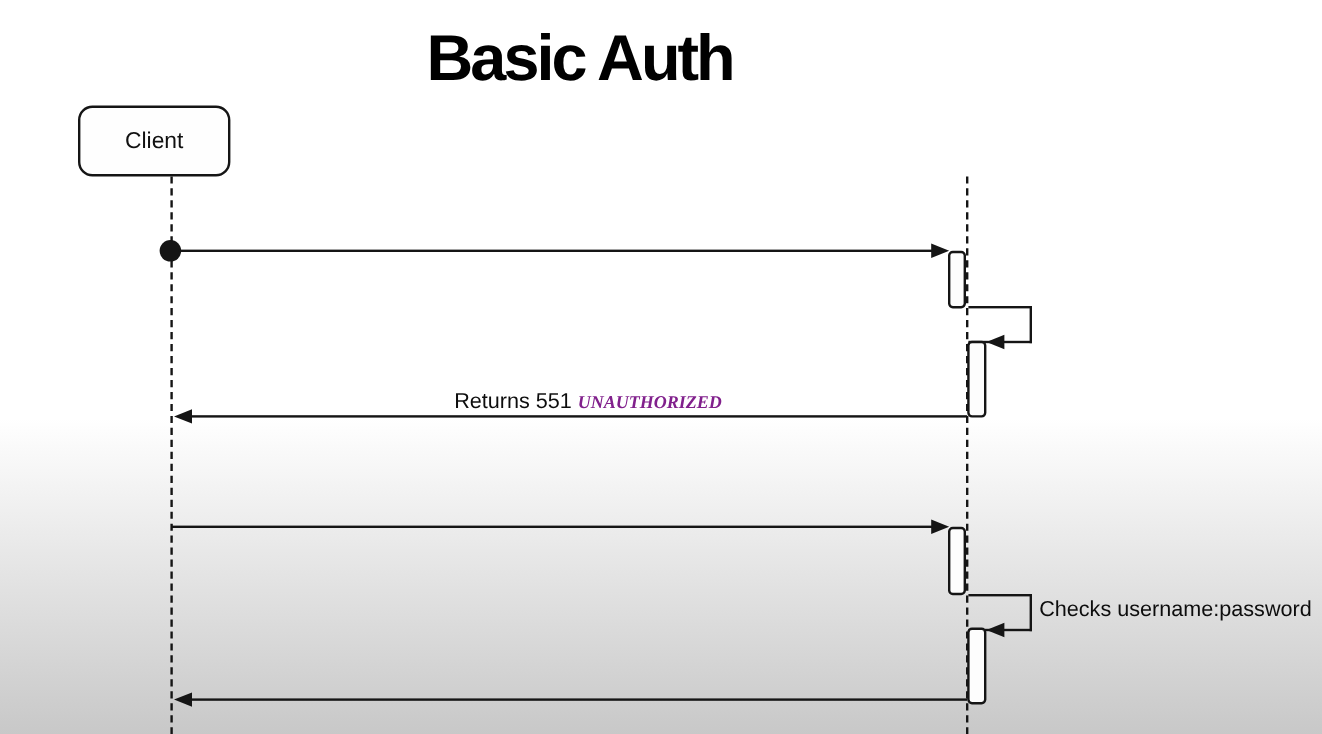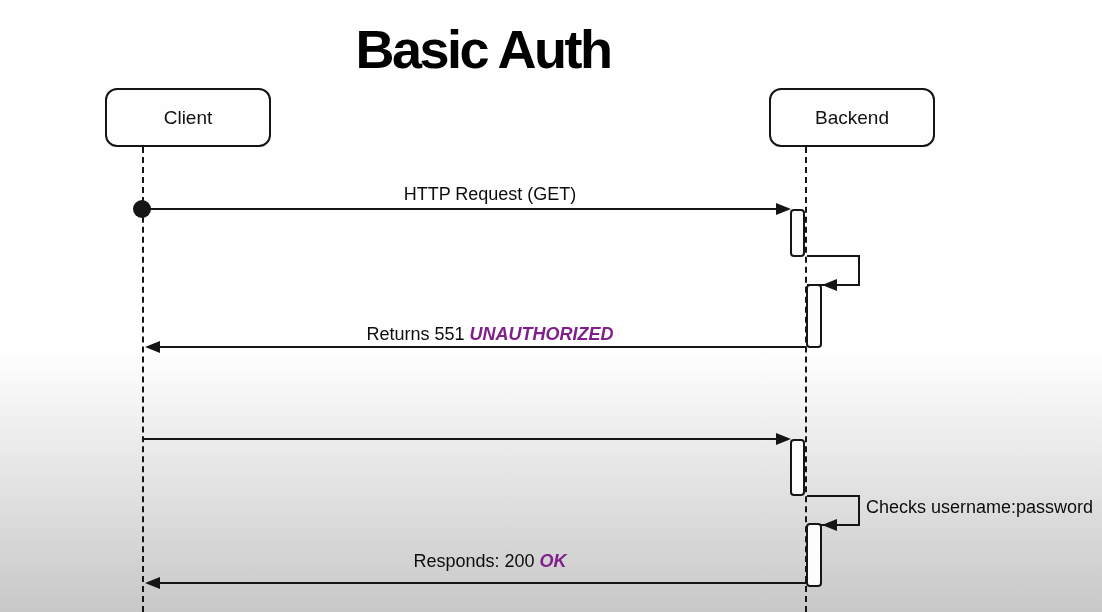--- a/index.html
+++ b/index.html
@@ -31,29 +31,28 @@
     line-height: 1;
     font-weight: bold;
     letter-spacing: -2.5px;
     color: #000;
     white-space: nowrap;
     text-align: center;
   }
   .actor {
     position: absolute;
     top: 88px;
-    width: 166px;
+    width: 127px;
     height: 59px;
     background: #fefefe;
     border: 2px solid var(--line);
     border-radius: 12px;
     display: flex;
     align-items: center;
     justify-content: center;
-    margin-left: 40px;
   }
   .actor-label { font-size: 19px; color: #111; }
   .lifeline {
     position: absolute;
     top: 147px;
     height: 465px;
     width: 0;
     border-left: 2px dashed var(--line);
   }
   .hline {
@@ -103,41 +102,40 @@
     color: #0d0d0d;
   }
   .side-label {
     position: absolute;
     font-size: 18px;
     line-height: 1.15;
     white-space: nowrap;
     color: #0d0d0d;
   }
   .code {
-    font-family: Liberation Sans, sans-serif;
+    font-family: Liberation Serif, serif;
     font-style: italic;
     font-weight: bold;
-    font-size: 18px;
+    font-size: 15px;
     color: var(--code-text);
   }
 </style>
 </head>
 <body>
 
 <div class="stage">
 
   <div class="title">Basic Auth</div>
 
   <div class="lifeline" style="left:142px"></div>
   <div class="lifeline" style="left:805px"></div>
 
   <div class="start-dot" style="left:133px;top:200px"></div>
   <div class="hline" style="left:149px;top:208px;width:629px"></div>
   <div class="arrow-right" style="left:776px;top:203px"></div>
-  <div class="msg-label" style="left:490px;top:184px">HTTP Request (GET)</div>
 
   <div class="activation" style="left:790px;top:209px;width:15px;height:48px"></div>
 
   <div class="self-loop" style="left:807px;top:255px"></div>
 
   <div class="activation" style="left:806px;top:284px;width:16px;height:64px"></div>
   <div class="arrow-left" style="left:822px;top:279px"></div>
 
   <div class="hline" style="left:159px;top:346px;width:647px"></div>
   <div class="arrow-left" style="left:145px;top:341px"></div>
@@ -149,22 +147,18 @@
   <div class="activation" style="left:790px;top:439px;width:15px;height:57px"></div>
 
   <div class="self-loop" style="left:807px;top:495px"></div>
 
   <div class="activation" style="left:806px;top:523px;width:16px;height:64px"></div>
   <div class="arrow-left" style="left:822px;top:519px"></div>
   <div class="side-label" style="left:866px;top:497px">Checks username:password</div>
 
   <div class="hline" style="left:159px;top:582px;width:647px"></div>
   <div class="arrow-left" style="left:145px;top:577px"></div>
-  <div class="msg-label" style="left:490px;top:551px"><span>Responds: 200 </span><span class="code">OK</span></div>
 
   <div class="actor" style="left:65px">
     <span class="actor-label">Client</span>
-  </div>
-  <div class="actor" style="left:729px">
-    <span class="actor-label">Backend</span>
   </div>
 
 </div>
 
 </body></html>

